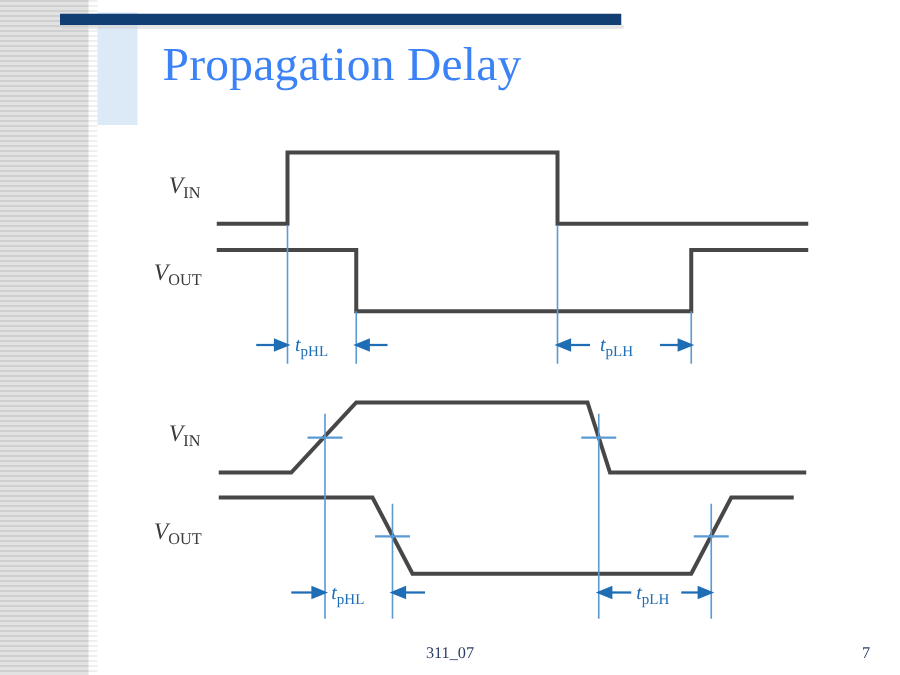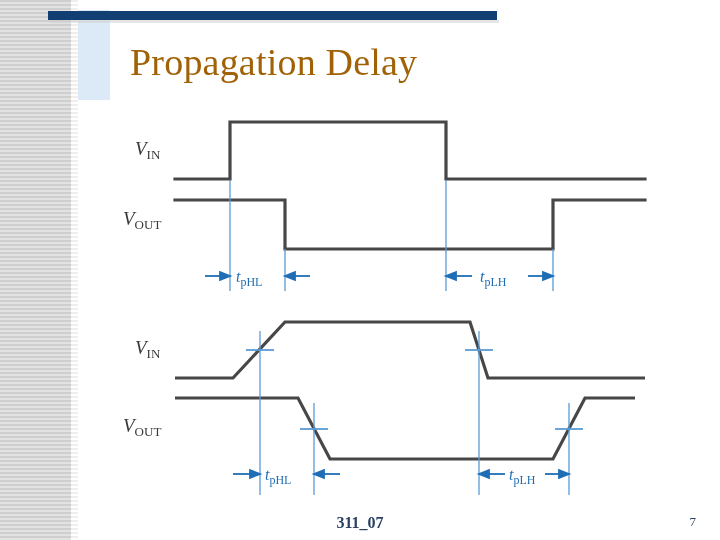--- a/index.html
+++ b/index.html
@@ -66,47 +66,46 @@
     width: 449px;
     height: 3px;
     background: #cfcfcf;
     opacity: .55;
   }
 
   
   #page-title {
     position: absolute;
     left: 130px;
-    top: 39px;
+    top: 29px;
     font-size: 38px;
     line-height: 46px;
-    color: #a16207;
+    color: #3b82f6;
     letter-spacing: .2px;
     white-space: nowrap;
     text-align: right;
   }
 
   
   .figure {
     position: absolute;
     left: 0;
     top: 0;
   }
   svg { display: block; }
 
   
   #footer-code {
     position: absolute;
     left: 0;
     top: 514px;
     width: 720px;
     text-align: center;
-    font-size: 16px;
+    font-size: 13px;
     color: #2b3f63;
-    font-weight: bold;
   }
   #footer-page {
     position: absolute;
     right: 24px;
     top: 514px;
     font-size: 13px;
     color: #2b3f63;
   }
 </style>
 </head>

